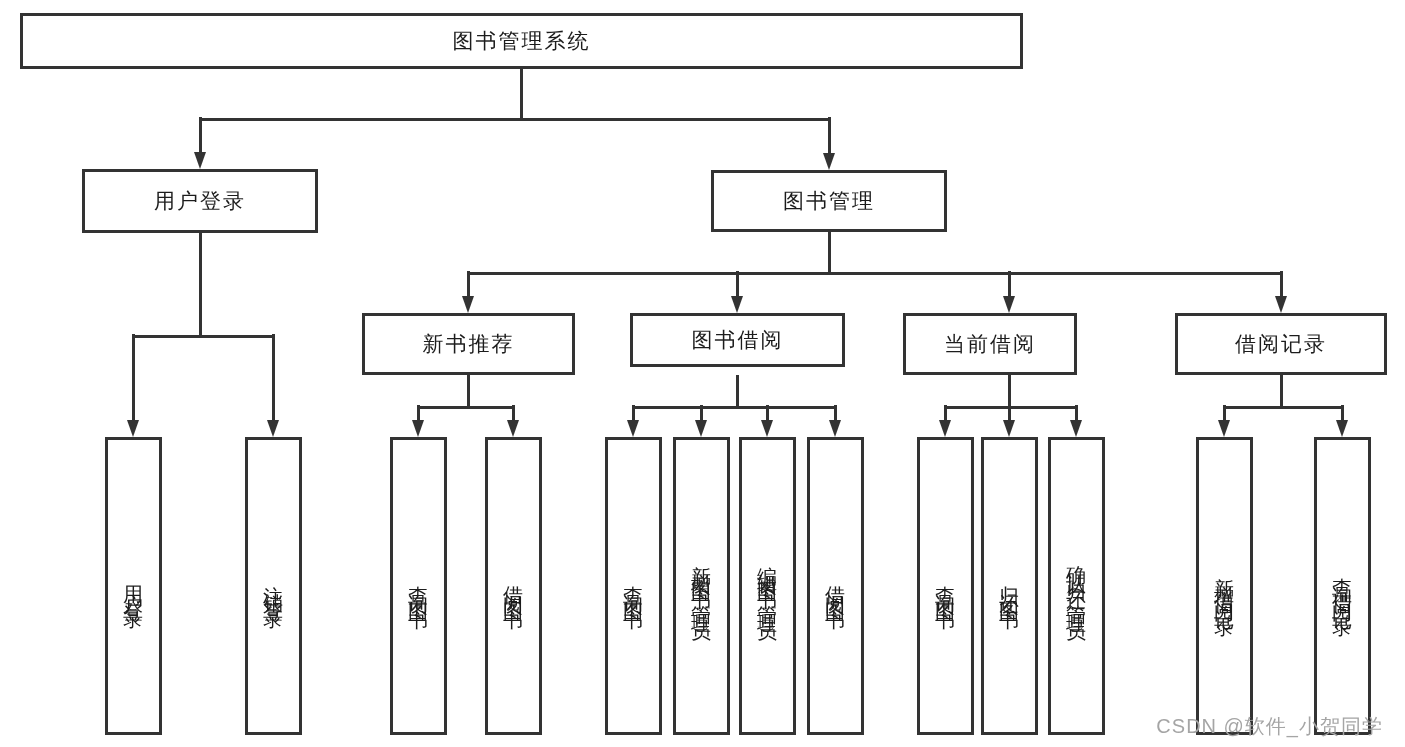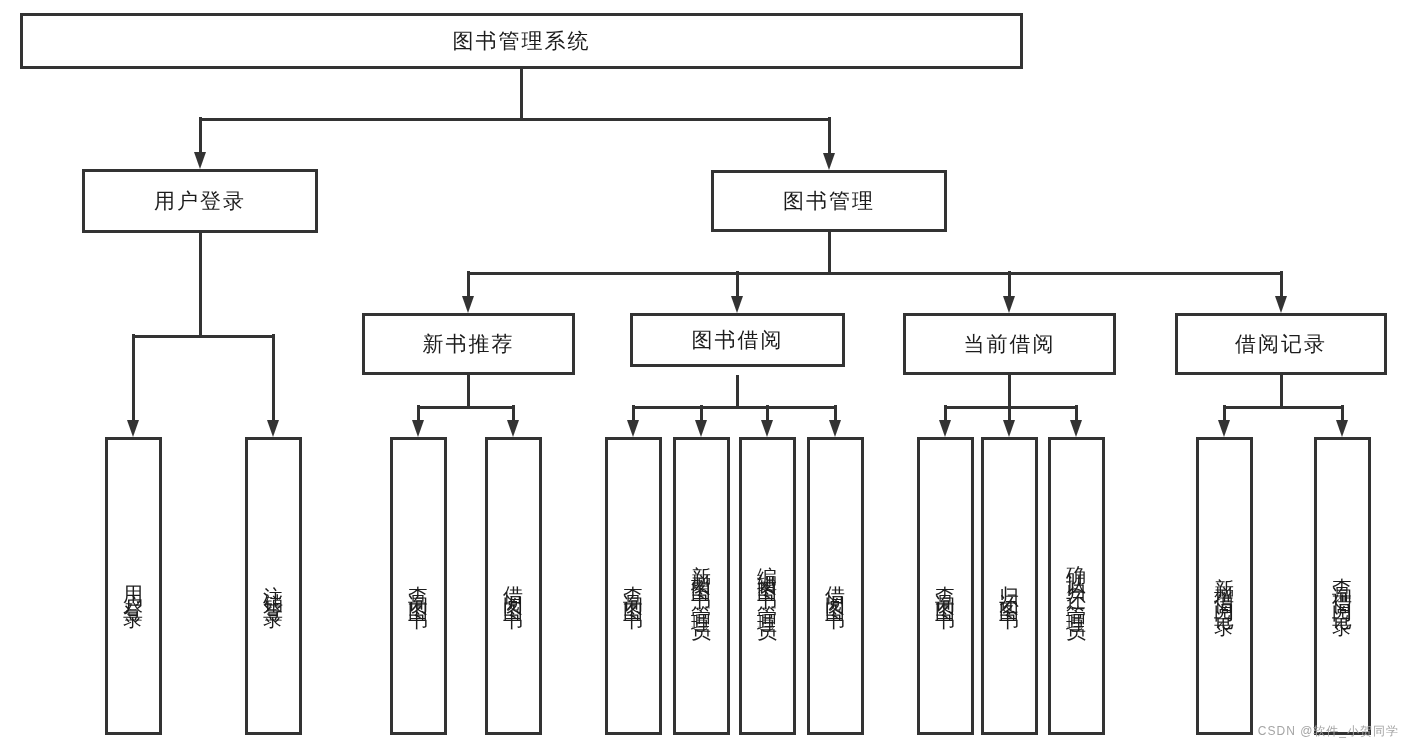--- a/index.html
+++ b/index.html
@@ -36,22 +36,22 @@
   }
   .cline{position:absolute;background:#333;z-index:1;}
   .ahead{
     position:absolute;width:0;height:0;z-index:1;
     border-left:6.5px solid transparent;
     border-right:6.5px solid transparent;
     border-top:17px solid #333;
   }
   .watermark{
     position:absolute;
-    right:6px;bottom:7px;
-    font-size:12px;
+    right:22px;bottom:7px;
+    font-size:20px;
     color:#a5a5a5;
     letter-spacing:1px;
     z-index:6;
     white-space:nowrap;
   }
 </style>
 </head>
 <body>
 
 <div id="canvas">
@@ -66,21 +66,21 @@
   <div class="node" style="left:362px;top:313px;width:213px;height:62px">
     <span class="lbl">新书推荐</span>
   </div>
 
   <div class="node" style="left:711px;top:170px;width:236px;height:62px">
     <span class="lbl">图书管理</span>
   </div>
   <div class="node" style="left:630px;top:313px;width:215px;height:54px">
     <span class="lbl">图书借阅</span>
   </div>
-  <div class="node" style="left:903px;top:313px;width:213px;height:62px">
+  <div class="node" style="left:903px;top:313px;width:174px;height:62px">
     <span class="lbl">当前借阅</span>
   </div>
   <div class="node" style="left:1175px;top:313px;width:212px;height:62px">
     <span class="lbl">借阅记录</span>
   </div>
 
   <div class="node vert" style="left:105px;top:437px;width:57px;height:298px">
     <span class="lbl">用户登录</span>
   </div>
   <div class="node vert" style="left:245px;top:437px;width:57px;height:298px">

